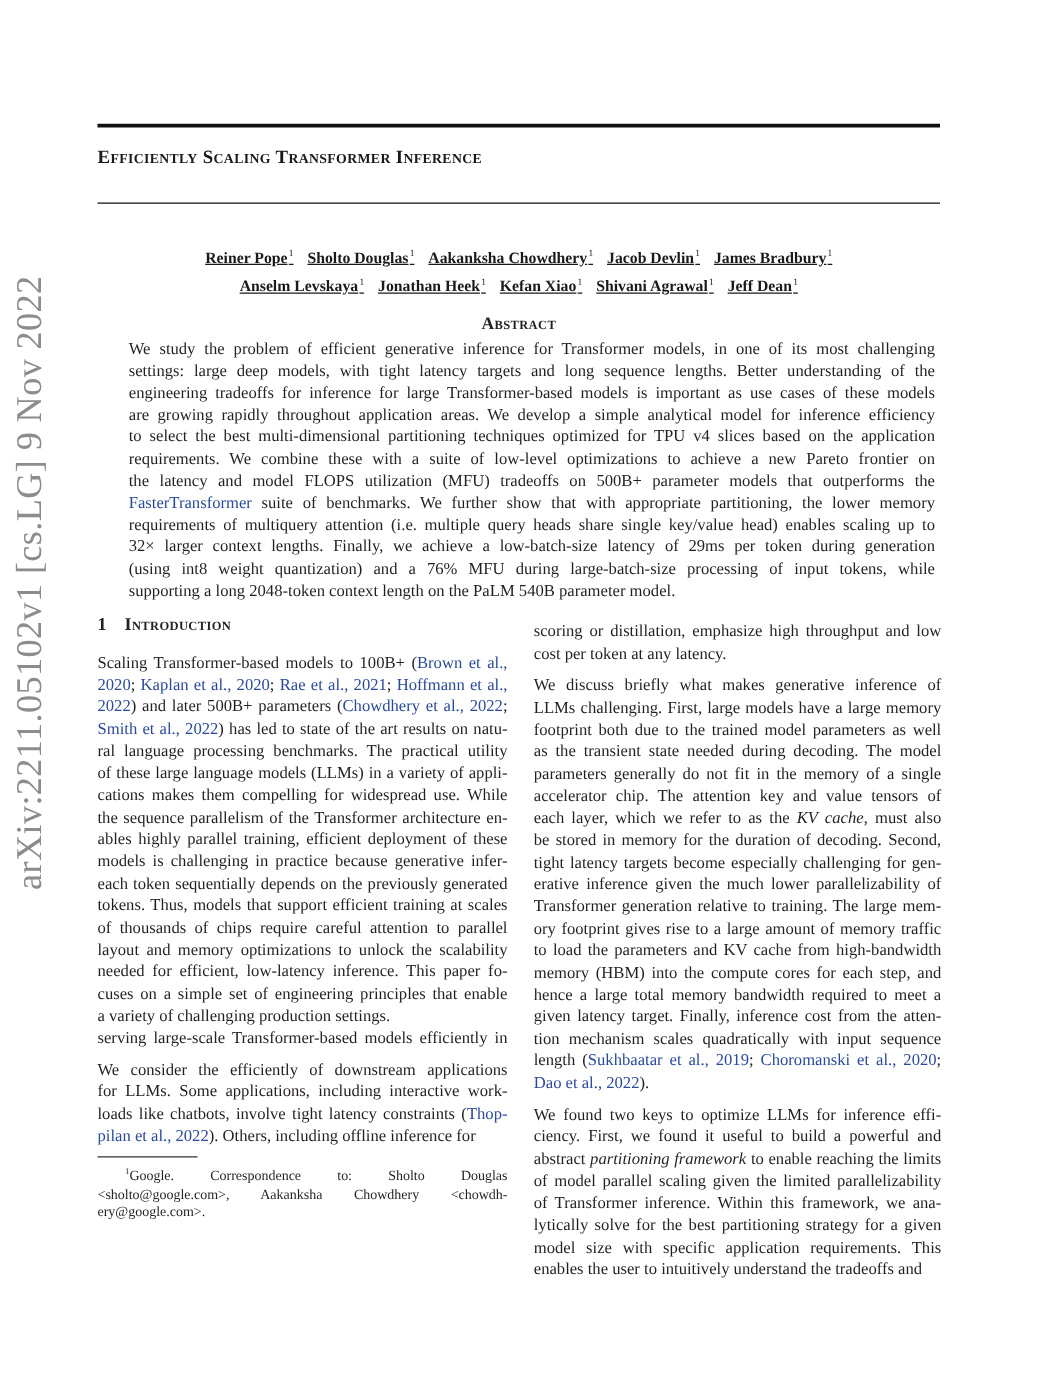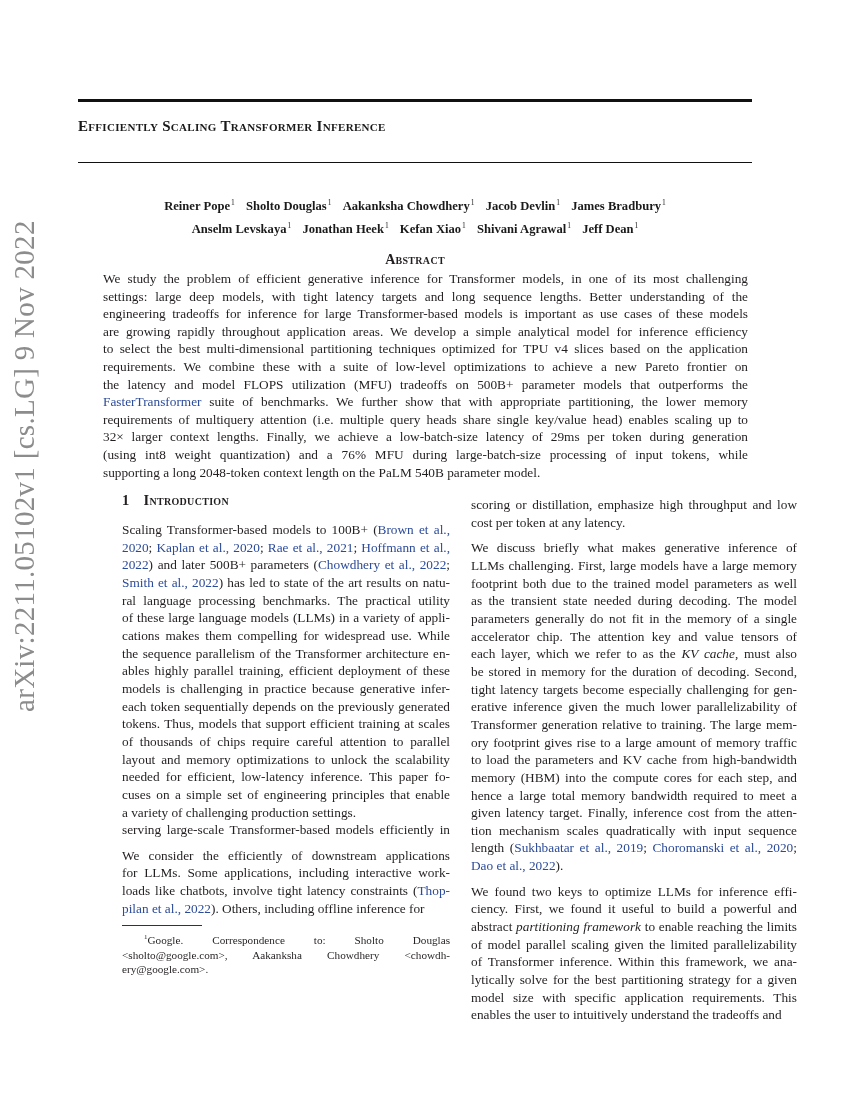--- a/index.html
+++ b/index.html
@@ -13,41 +13,41 @@
   .rule.bottom { top: 162px; height: 1px; }
   .title {
     position: absolute; top: 118px; left: 78px; width: 674px; text-align: left;
     font-weight: bold; font-size: 15px; letter-spacing: 0.3px; font-variant: small-caps;
     color: #1a1a1a;
   }
   .authors {
     position: absolute; top: 193px; left: 78px; width: 674px; text-align: center;
     font-weight: bold; font-size: 12.6px; line-height: 20px; color: #1a1a1a;
   }
-  .author { white-space: nowrap; margin: 0 4px; }
+  .author { white-space: nowrap; margin: 0 4px; text-decoration: underline; }
   .author sup { font-weight: normal; font-size: 7.5px; vertical-align: 5px; margin-left: 1px; }
   .abstract-head {
     position: absolute; top: 252px; left: 78px; width: 674px; text-align: center;
     font-weight: bold; font-size: 14px; font-variant: small-caps; letter-spacing: 0.3px;
   }
   .abstract {
     position: absolute; top: 270px; left: 103px; width: 645px;
     font-size: 13.3px; line-height: 17.6px; text-align: justify;
   }
   .abstract .line { display: block; text-align-last: justify; white-space: nowrap; }
   .abstract .line.last { text-align-last: left; }
   .link { color: #2b4a99; }
   .arxiv {
     position: absolute; left: 8px; top: 712px;
     transform: rotate(-90deg); transform-origin: 0 0;
     font-size: 29px; color: #8c8c8c; white-space: nowrap; letter-spacing: 0.3px;
     width: 440px;
   }
   .col {
-    position: absolute; font-size: 13.3px; line-height: 17.65px; text-align: justify; margin-left: 44px;
+    position: absolute; font-size: 13.3px; line-height: 17.65px; text-align: justify;
   }
   .col.left { left: 78px; top: 491px; width: 328px; }
   .col.right { left: 427px; top: 496px; width: 326px; }
   .section-head {
     font-weight: bold; font-size: 14.5px; font-variant: small-caps; letter-spacing: 0.3px;
     margin-bottom: 12px; line-height: 18px;
   }
   .section-head .num { margin-right: 14px; }
   .para { margin: 0 0 8px 0; }
   .para .line { display: block; text-align-last: justify; white-space: nowrap; }

